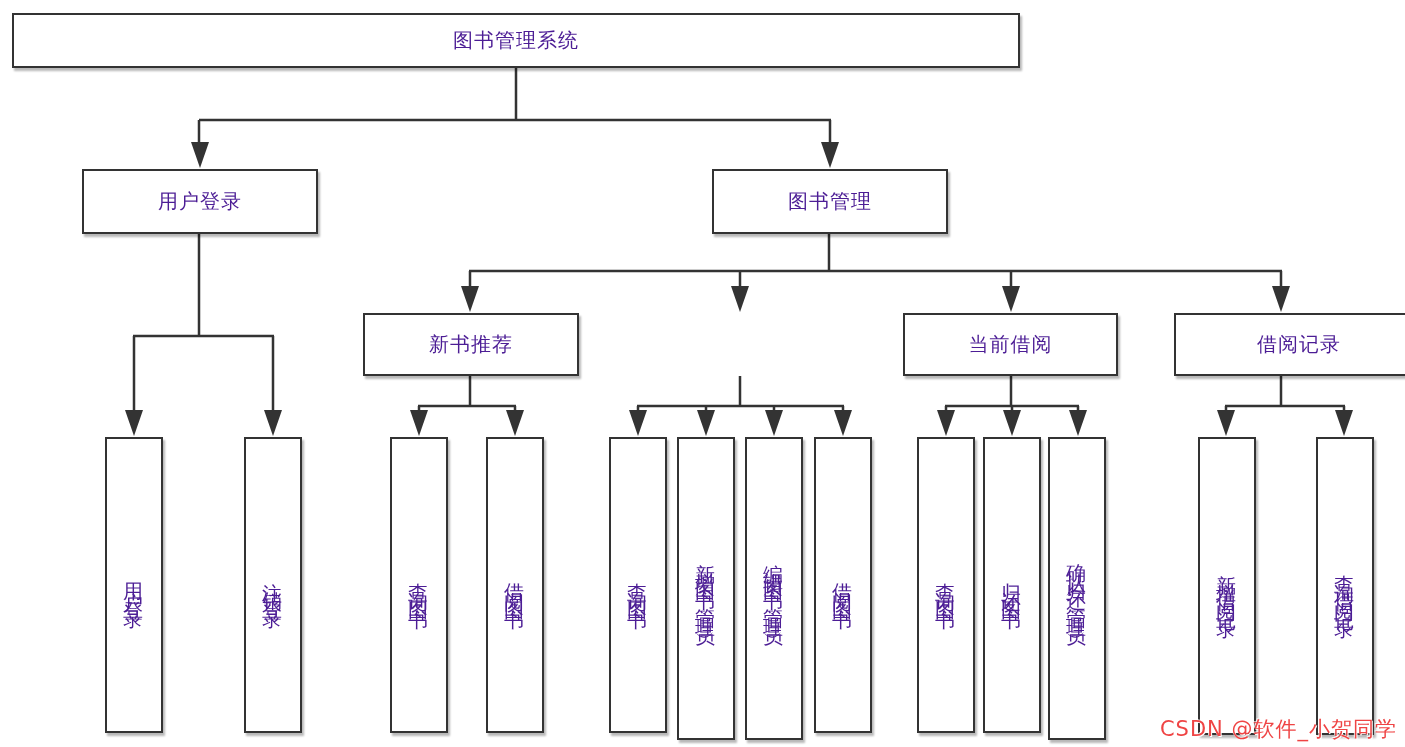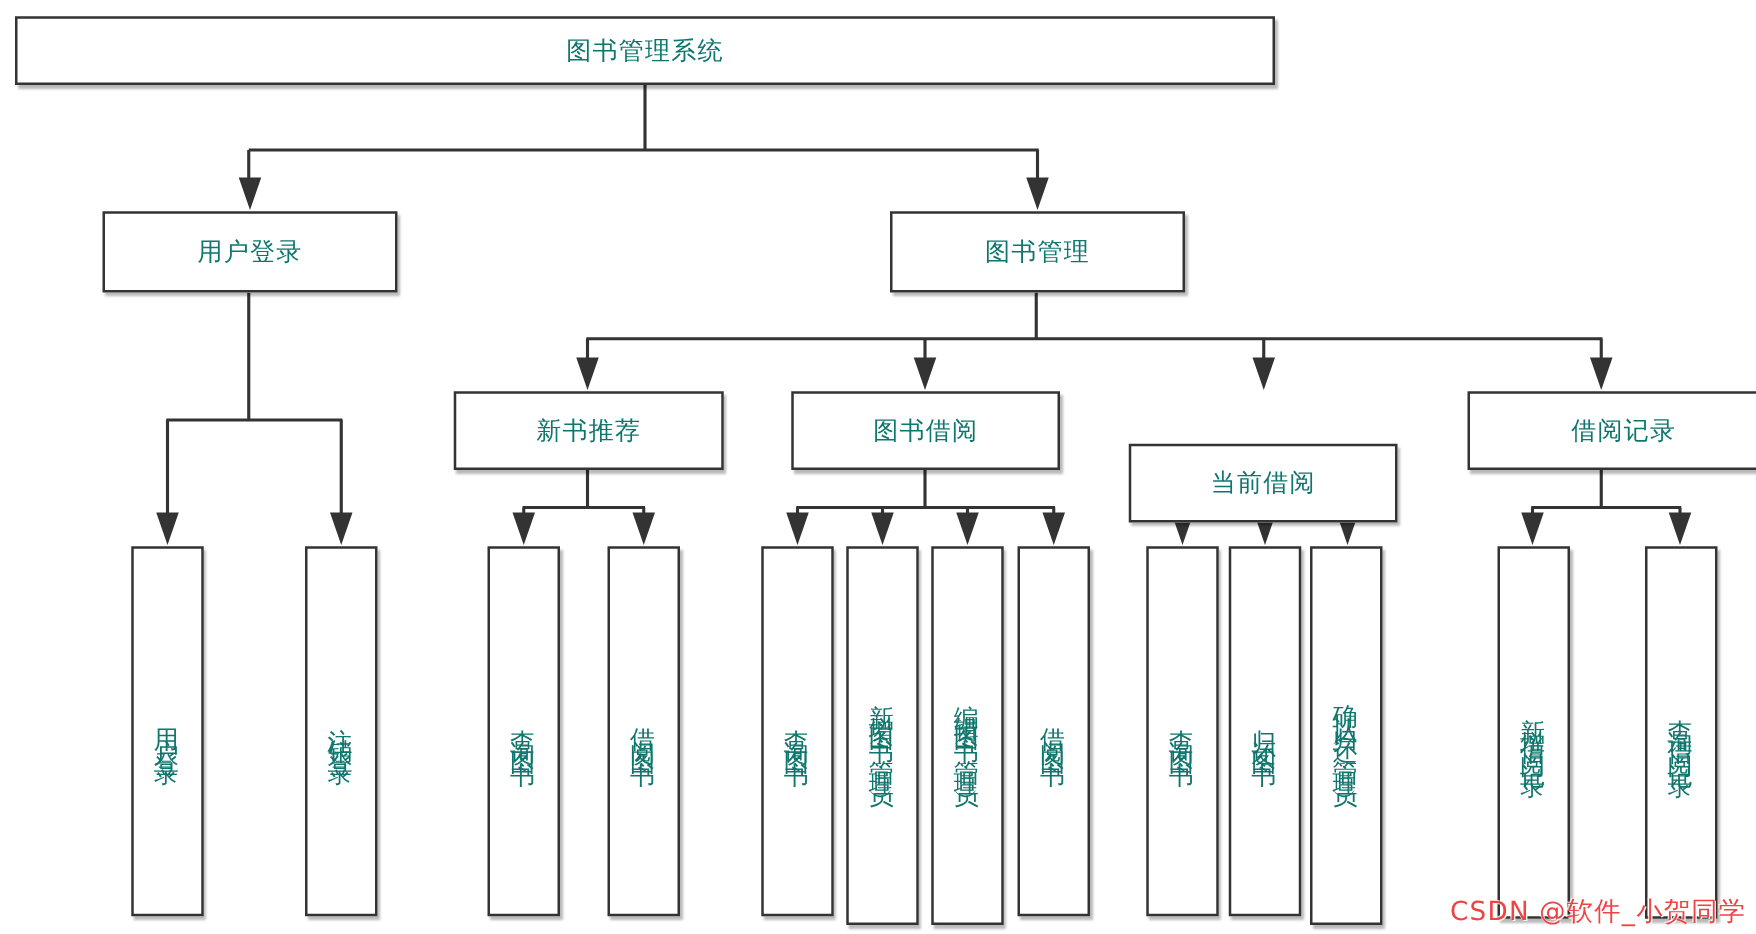--- a/index.html
+++ b/index.html
@@ -18,21 +18,21 @@
   }
   .node {
     position: absolute;
     box-sizing: border-box;
     background: #ffffff;
     border: 2px solid #333333;
     box-shadow: 2px 3px 2px rgba(0,0,0,0.28);
     display: flex;
     align-items: center;
     justify-content: center;
-    color: #0f766e;
+    color: #4c1d95;
     font-size: 20px;
     z-index: 2;
     white-space: nowrap;
   }
   .hbox { letter-spacing: 1px; }
   .vbox {
     writing-mode: vertical-rl;
     text-orientation: mixed;
     letter-spacing: 9px;
     white-space: normal;
@@ -92,22 +92,21 @@
       <polygon points="1335,410 1353,410 1344,436"></polygon>
     </g>
   </svg>
 
   <div class="node hbox" style="left:12px; top:13px; width:1008px; height:55px;">图书管理系统</div>
 
   <div class="node hbox" style="left:82px; top:169px; width:236px; height:65px;">用户登录</div>
   <div class="node hbox" style="left:712px; top:169px; width:236px; height:65px;">图书管理</div>
 
   <div class="node hbox" style="left:363px; top:313px; width:216px; height:63px;">新书推荐</div>
-  <div class="node hbox" style="left:633px; top:313px; width:215px; height:63px;">图书借阅</div>
-  <div class="node hbox" style="left:903px; top:313px; width:215px; height:63px;margin-top:42px;">当前借阅</div>
+  <div class="node hbox" style="left:903px; top:313px; width:215px; height:63px;">当前借阅</div>
   <div class="node hbox" style="left:1174px; top:313px; width:250px; height:63px;">借阅记录</div>
 
   <div class="node vbox" style="left:105px; top:437px; width:58px; height:296px;">用户登录</div>
   <div class="node vbox" style="left:244px; top:437px; width:58px; height:296px;">注销登录</div>
 
   <div class="node vbox" style="left:390px; top:437px; width:58px; height:296px;">查询图书</div>
   <div class="node vbox" style="left:486px; top:437px; width:58px; height:296px;">借阅图书</div>
 
   <div class="node vbox" style="left:609px; top:437px; width:58px; height:296px;">查询图书</div>
   <div class="node vbox" style="left:677px; top:437px; width:58px; height:303px;">新增图书（管理员）</div>

